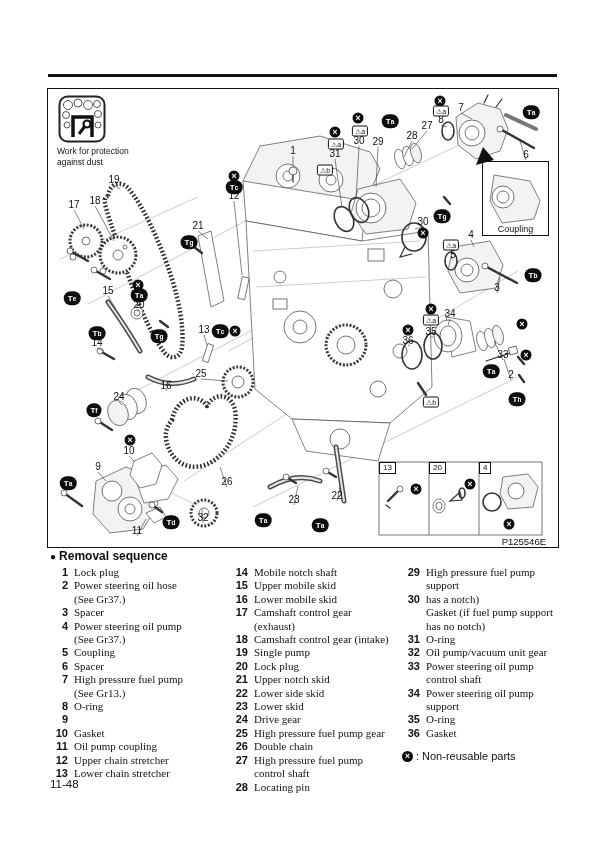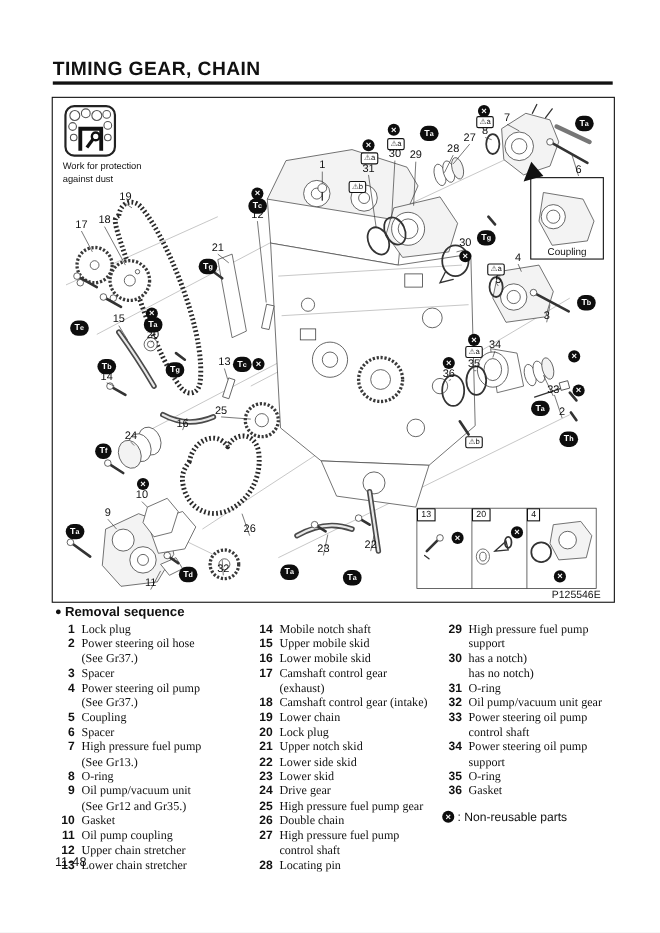--- a/index.html
+++ b/index.html
@@ -82,21 +82,20 @@
   .bolt{stroke:#333;stroke-width:2.4;stroke-linecap:round;}
   .pin{stroke:#777;stroke-width:4;stroke-linecap:round;}
   .thin{stroke:#333;stroke-width:1.2;stroke-linecap:round;fill:none;}
   .oring{stroke:#333;stroke-width:1.6;fill:none;}
 </style>
 </head>
 <body>
 
 <div class="page">
 
-  <h1 class="title">TIMING GEAR, CHAIN</h1>
   <div class="title-rule"></div>
 
   <div class="figure">
 
     <svg class="diagram" width="509" height="457" viewBox="0 0 509 457">
 
       <g>
         <line class="ln" x1="12" y1="170" x2="150" y2="108"></line>
         <line class="ln" x1="40" y1="215" x2="235" y2="112"></line>
         <line class="ln" x1="88" y1="302" x2="302" y2="190"></line>
@@ -497,24 +496,20 @@
             </span>
           </div>
           <div class="seq-item">
             <span class="seq-num">8</span>
             <span class="seq-text">
               <div>O-ring</div>
             </span>
           </div>
           <div class="seq-item">
             <span class="seq-num">9</span>
-            <span class="seq-text">
-              <div>Oil pump/vacuum unit</div>
-              <div>(See Gr12 and Gr35.)</div>
-            </span>
           </div>
           <div class="seq-item">
             <span class="seq-num">10</span>
             <span class="seq-text">
               <div>Gasket</div>
             </span>
           </div>
           <div class="seq-item">
             <span class="seq-num">11</span>
             <span class="seq-text">
@@ -562,21 +557,21 @@
           </div>
           <div class="seq-item">
             <span class="seq-num">18</span>
             <span class="seq-text">
               <div>Camshaft control gear (intake)</div>
             </span>
           </div>
           <div class="seq-item">
             <span class="seq-num">19</span>
             <span class="seq-text">
-              <div>Lower chain</div>
+              <div>Single pump</div>
             </span>
           </div>
           <div class="seq-item">
             <span class="seq-num">20</span>
             <span class="seq-text">
               <div>Lock plug</div>
             </span>
           </div>
           <div class="seq-item">
             <span class="seq-num">21</span>
@@ -633,20 +628,21 @@
             <span class="seq-num">29</span>
             <span class="seq-text">
               <div>High pressure fuel pump</div>
               <div>support</div>
             </span>
           </div>
           <div class="seq-item">
             <span class="seq-num">30</span>
             <span class="seq-text">
               <div>has a notch)</div>
+              <div>Gasket  (if  fuel  pump  support</div>
               <div>has no notch)</div>
             </span>
           </div>
           <div class="seq-item">
             <span class="seq-num">31</span>
             <span class="seq-text">
               <div>O-ring</div>
             </span>
           </div>
           <div class="seq-item">

